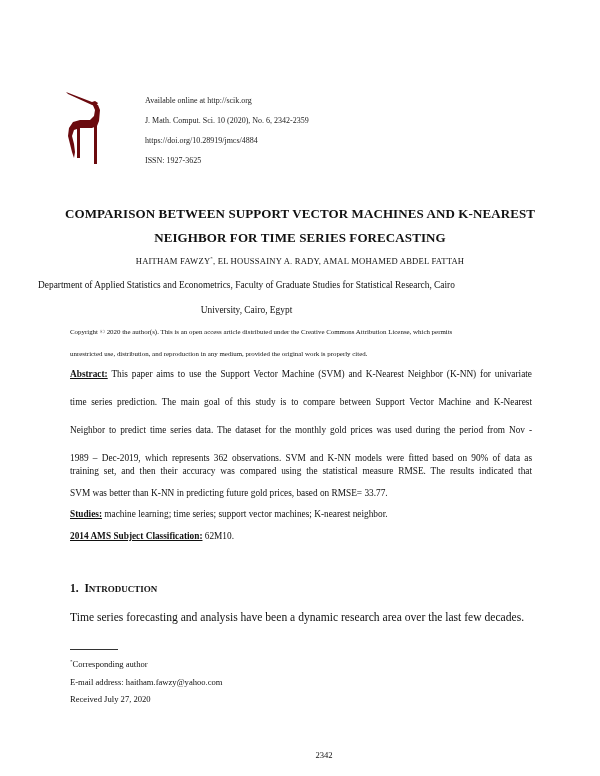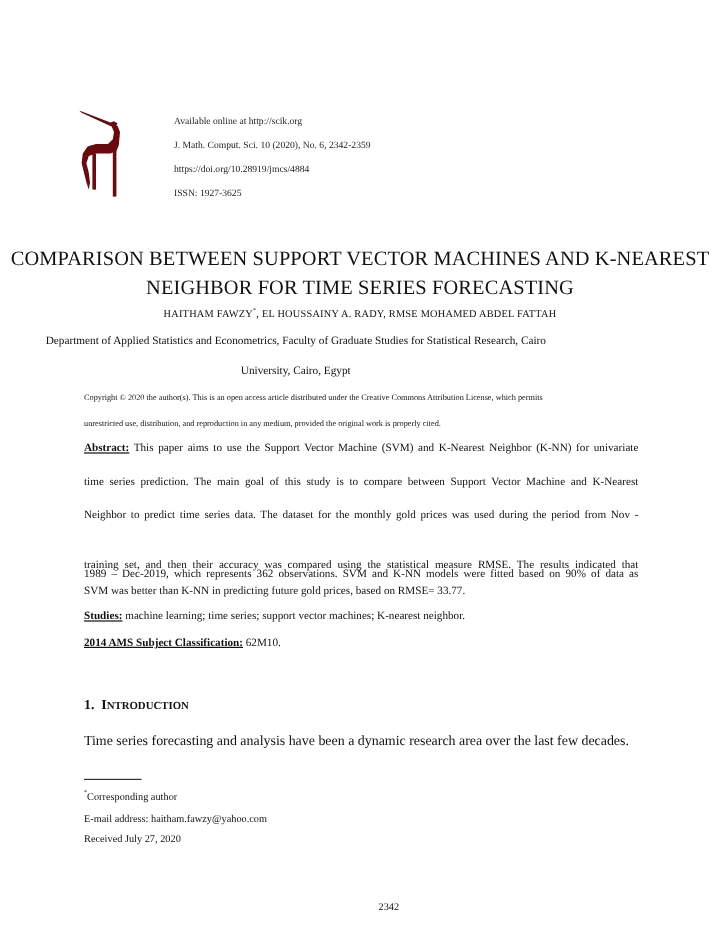--- a/index.html
+++ b/index.html
@@ -1,21 +1,21 @@
 <!DOCTYPE html>
 <html><head>
   <meta charset="utf-8">
   <style>
     html, body { margin: 0; padding: 0; background: #ffffff; }
     body { width: 600px; height: 776px; position: relative; overflow: hidden;
            font-family: "Liberation Serif", "DejaVu Serif", serif; color: #111; }
     .abs { position: absolute; }
     .logo { left: 62px; top: 88px; width: 50px; height: 76px; }
     .meta { left: 145px; font-size: 8px; color: #222; white-space: nowrap; }
-    .title { left: 0; width: 600px; text-align: center; font-weight: normal; font-size: 17px; letter-spacing: 0.1px; }
+    .title { left: 0; width: 600px; text-align: center; font-weight: bold; font-size: 13px; letter-spacing: 0.1px; }
     .authors { left: 0; width: 600px; text-align: center; font-size: 8.6px; letter-spacing: 0.2px; }
     .affil { left: 0; width: 493px; text-align: center; font-size: 9.4px; }
     .copy { left: 70px; width: 462px; font-size: 6.9px; white-space: nowrap; }
     .para { left: 70px; width: 462px; font-size: 9.3px; white-space: nowrap; text-align: justify; text-align-last: justify; }
     .para.last { text-align-last: left; }
     .b { font-weight: bold; text-decoration: underline; }
     .section { left: 70px; font-size: 11.5px; font-weight: bold; }
     .section .sc { font-size: 9px; font-family: Liberation Serif, serif; }
     .section .big { font-size: 11.5px; }
     .intro { left: 70px; font-size: 11.6px; white-space: nowrap; }
@@ -38,33 +38,33 @@
 
 <div class="abs meta" style="top:96px;">Available online at http://scik.org</div>
 <div class="abs meta" style="top:116px;">J. Math. Comput. Sci. 10 (2020), No. 6, 2342-2359</div>
 <div class="abs meta" style="top:136px;">https://doi.org/10.28919/jmcs/4884</div>
 <div class="abs meta" style="top:156px;">ISSN: 1927-3625</div>
 
 <div class="abs title" style="top:206px;">COMPARISON BETWEEN SUPPORT VECTOR MACHINES AND K-NEAREST</div>
 <div class="abs title" style="top:230px;">NEIGHBOR FOR TIME SERIES FORECASTING</div>
 
 <div class="abs authors" style="top:256px;">
-  <span>HAITHAM FAWZY</span><sup style="font-size:5px;">*</sup><span>, EL HOUSSAINY A. RADY, RMSE MOHAMED ABDEL FATTAH</span>
+  <span>HAITHAM FAWZY</span><sup style="font-size:5px;">*</sup><span>, EL HOUSSAINY A. RADY, AMAL MOHAMED ABDEL FATTAH</span>
 </div>
 
 <div class="abs affil" style="top:280px;">Department of Applied Statistics and Econometrics, Faculty of Graduate Studies for Statistical Research, Cairo</div>
 <div class="abs affil" style="top:305px;">University, Cairo, Egypt</div>
 
 <div class="abs copy" style="top:328px;">Copyright © 2020 the author(s). This is an open access article distributed under the Creative Commons Attribution License, which permits</div>
 <div class="abs copy" style="top:350px;">unrestricted use, distribution, and reproduction in any medium, provided the original work is properly cited.</div>
 
 <div class="abs para" style="top:369px;"><span class="b">Abstract:</span><span> This paper aims to use the Support Vector Machine (SVM) and K-Nearest Neighbor (K-NN) for univariate</span></div>
 <div class="abs para" style="top:397px;">time series prediction. The main goal of this study is to compare between Support Vector Machine and K-Nearest</div>
 <div class="abs para" style="top:425px;">Neighbor to predict time series data. The dataset for the monthly gold prices was used during the period from Nov -</div>
-<div class="abs para" style="top:474px;">1989 – Dec-2019, which represents 362 observations. SVM and K-NN models were fitted based on 90% of data as</div>
+<div class="abs para" style="top:453px;">1989 – Dec-2019, which represents 362 observations. SVM and K-NN models were fitted based on 90% of data as</div>
 <div class="abs para" style="top:466px;">training set, and then their accuracy was compared using the statistical measure RMSE. The results indicated that</div>
 <div class="abs para last" style="top:488px;">SVM was better than K-NN in predicting future gold prices, based on RMSE= 33.77.</div>
 
 <div class="abs para last" style="top:509px;"><span class="b">Studies:</span><span> machine learning; time series; support vector machines; K-nearest neighbor.</span></div>
 
 <div class="abs para last" style="top:531px;"><span class="b">2014 AMS Subject Classification:</span><span> 62M10.</span></div>
 
 <div class="abs section" style="top:582px;">
   <span>1.</span>&nbsp;&nbsp;<span class="big">I</span><span class="sc">NTRODUCTION</span>
 </div>

